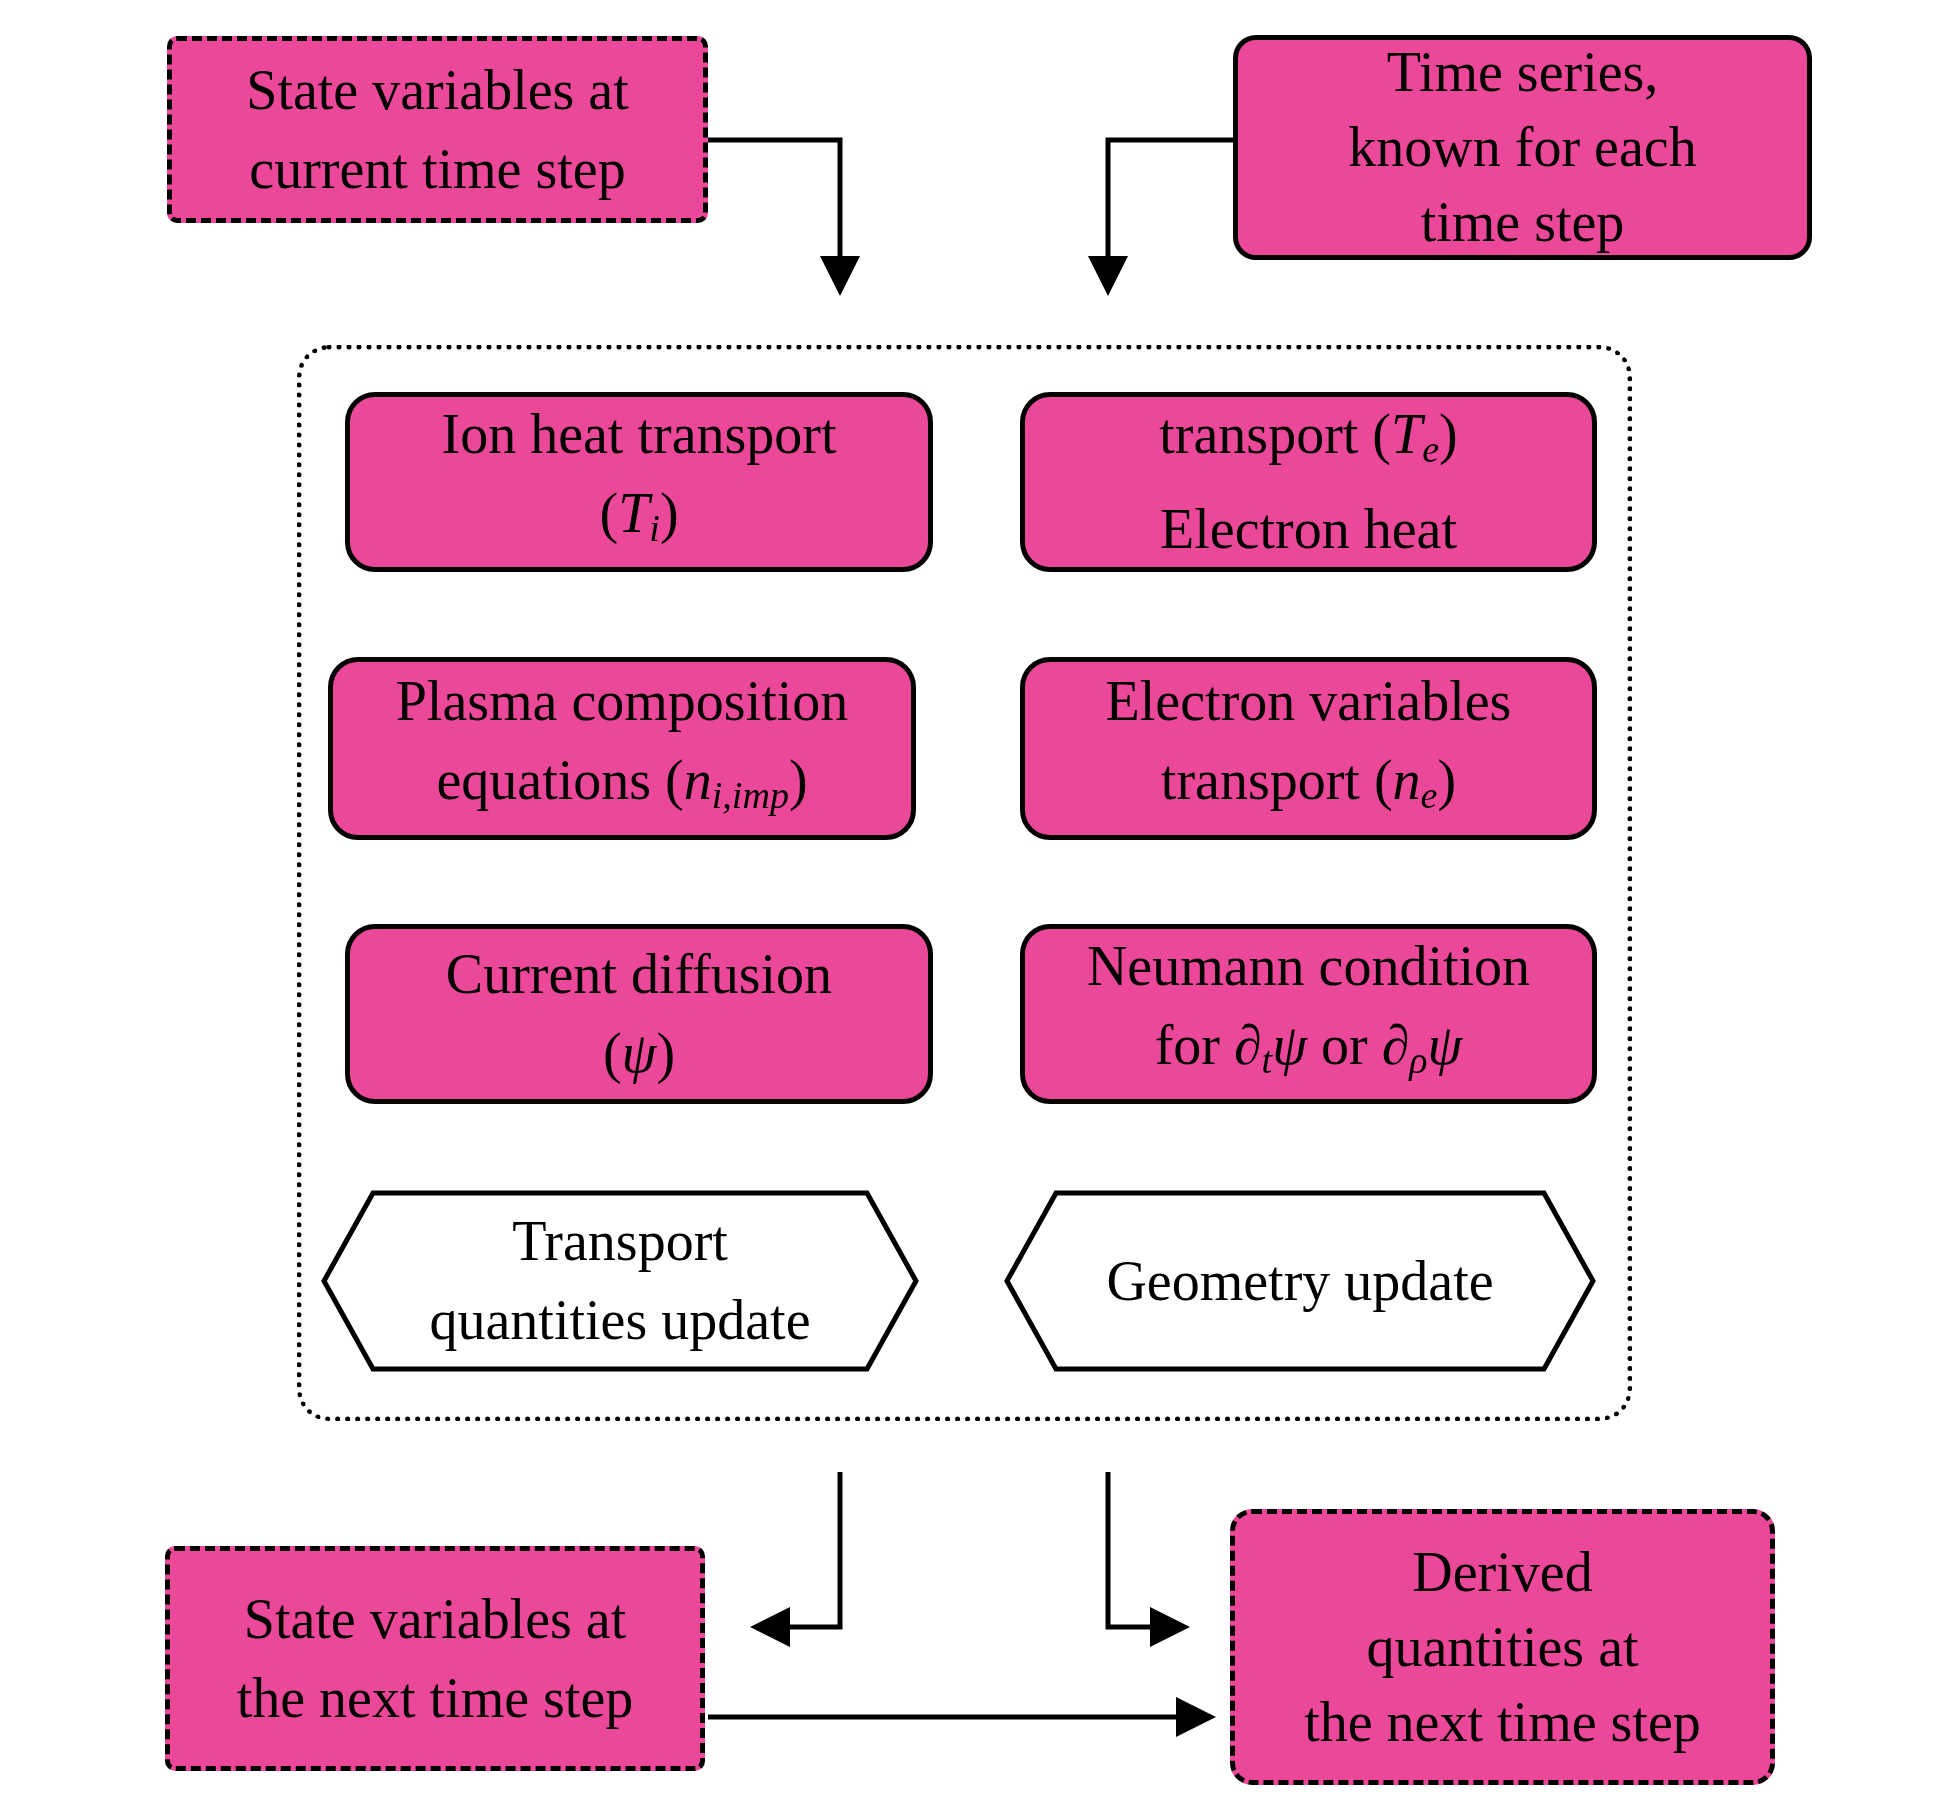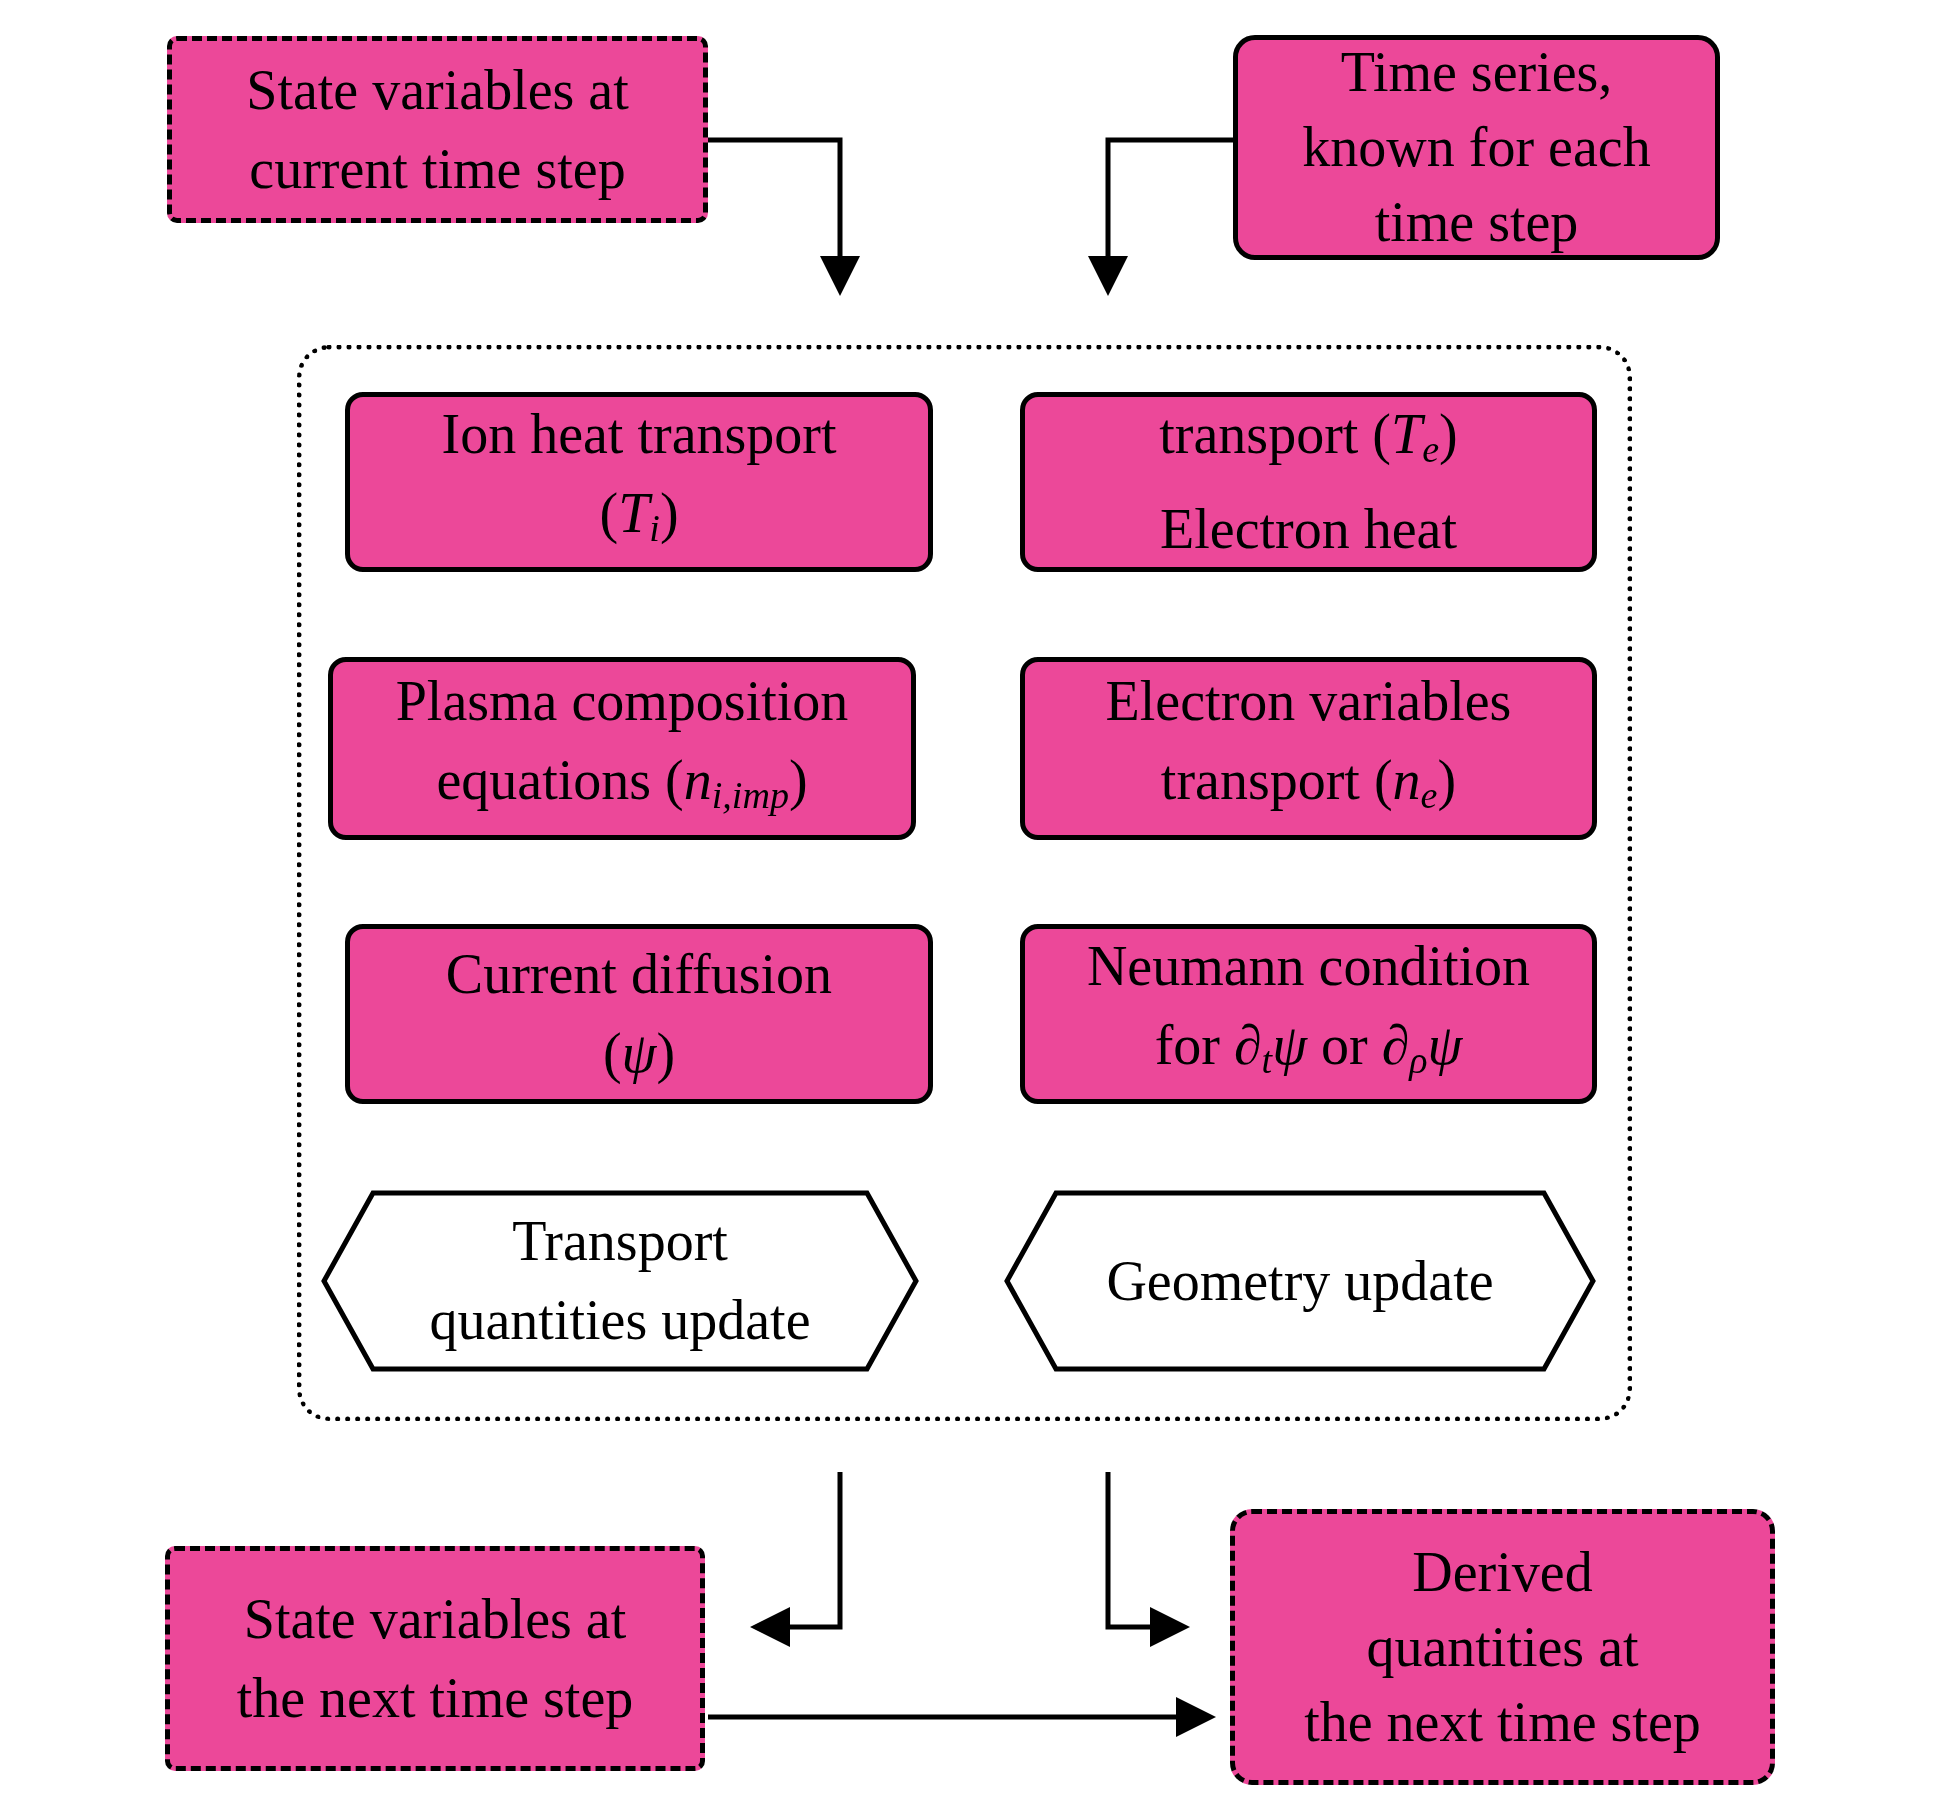--- a/index.html
+++ b/index.html
@@ -16,21 +16,21 @@
     display:flex;flex-direction:column;
     align-items:center;justify-content:center;
     text-align:center;
     font-size:56px;line-height:79px;
     background:#ec4899;
     box-sizing:border-box;
   }
   .dashedbox{border:5px dashed #000;border-radius:10px;}
   .dashedbox.r20{border-radius:22px;}
   .solidbox{border:5px solid #000;border-radius:22px;}
-  .roundbox{border:5px solid #000;border-radius:18px;}
+  .roundbox{border:5px solid #000;border-radius:30px;}
   .loop{
     position:absolute;
     border:5px dotted #000;border-radius:32px;
     box-sizing:border-box;
     background:transparent;
   }
   .hexwrap{position:absolute;}
   .hexwrap svg{position:absolute;left:0;top:0;}
   .hexlabel{
     position:absolute;left:0;top:0;right:0;bottom:0;
@@ -47,21 +47,21 @@
 </head>
 <body>
 
 <div class="page">
 
   <div class="node dashedbox" style="left:167px;top:36px;width:541px;height:187px;">
     <div class="line">State variables at</div>
     <div class="line">current time step</div>
   </div>
 
-  <div class="node solidbox tight" style="left:1233px;top:35px;width:487px;height:225px;">
+  <div class="node solidbox tight" style="left:1233px;top:35px;width:579px;height:225px;border-radius:23px;">
     <div class="line">Time series,</div>
     <div class="line">known for each</div>
     <div class="line">time step</div>
   </div>
 
   <div class="loop" style="left:297px;top:345px;width:1335px;height:1076px;"></div>
 
   <div class="node roundbox" style="left:345px;top:392px;width:588px;height:180px;">
     <div class="line">Ion heat transport</div>
     <div class="line"><span>(</span><span class="it">T</span><span class="sub">i</span><span>)</span></div>

